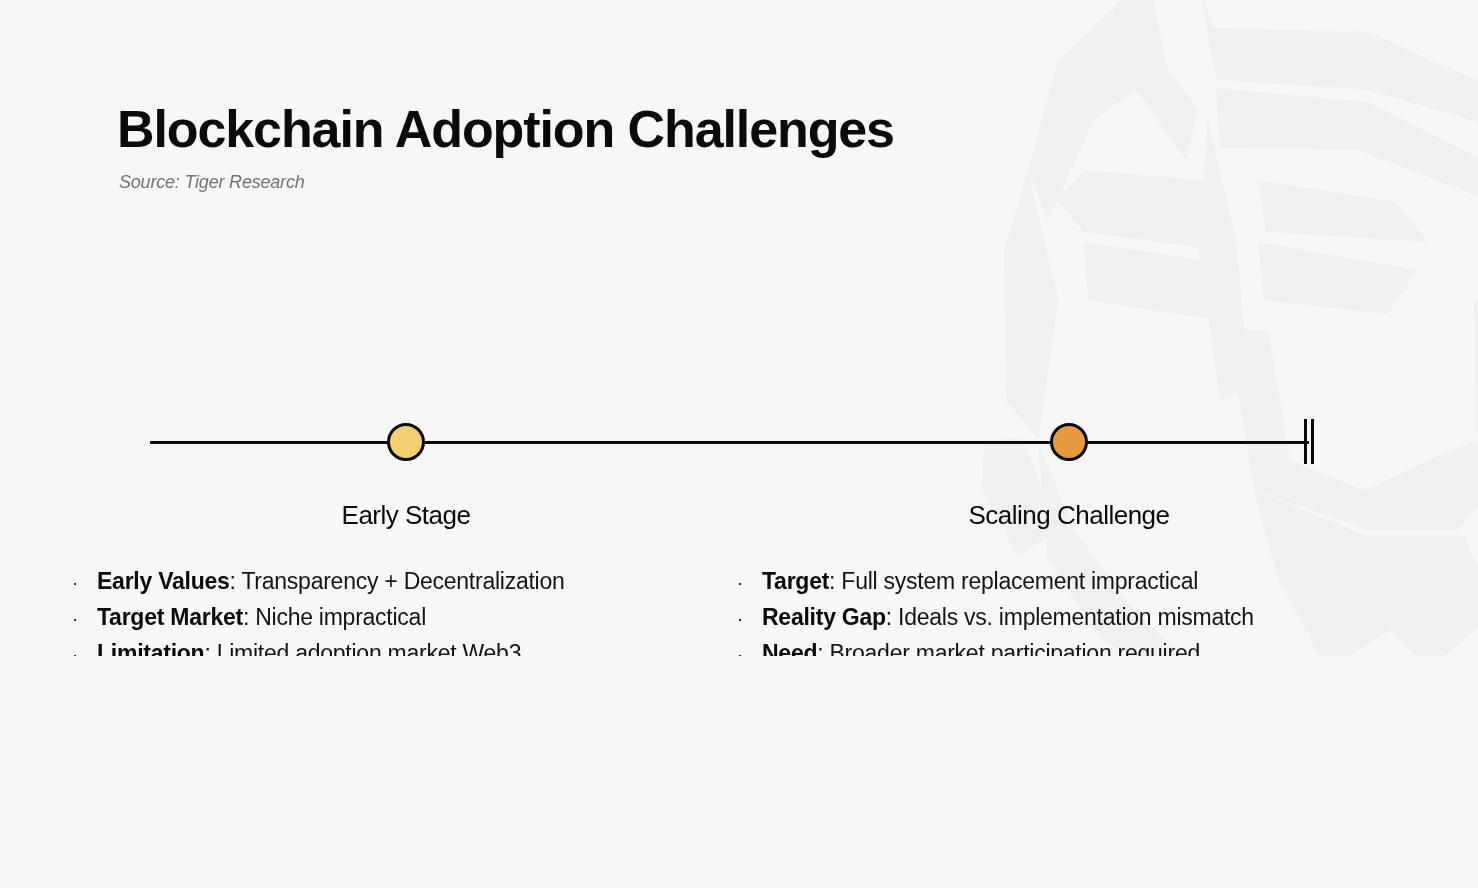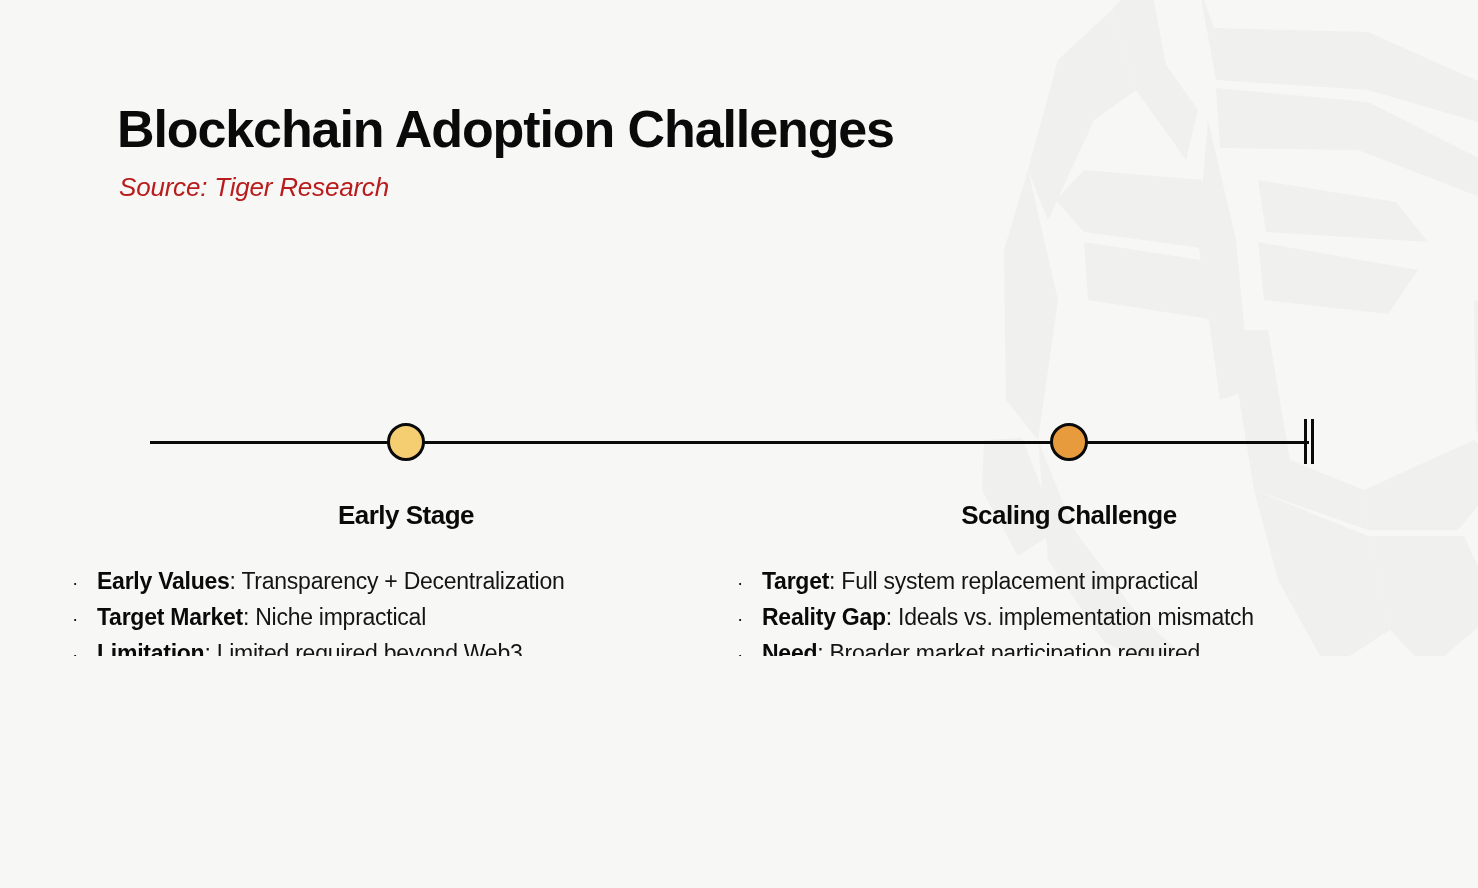--- a/index.html
+++ b/index.html
@@ -43,23 +43,23 @@
     font-size: 52px;
     font-weight: bold;
     color: #0a0a0a;
     letter-spacing: -1.1px;
     line-height: 1.12;
     margin: 0;
     white-space: nowrap;
   }
   .page-subtitle {
     margin: 14px 0 0 2px;
-    font-size: 26px;
+    font-size: 18px;
     font-style: italic;
-    color: #b91c1c;
+    color: #737373;
     letter-spacing: -0.2px;
     white-space: nowrap;
   }
 
   
   .timeline {
     position: absolute;
     left: 0;
     top: 0;
     width: 1478px;
@@ -96,21 +96,21 @@
   .node.n1 { left: 387px; background: #f5ce72; }
   .node.n2 { left: 1050px; background: #e89b3c; }
 
   
   .stage {
     position: absolute;
     z-index: 3;
   }
   .stage-label {
     font-size: 26px;
-    font-weight: bold;
+    font-weight: normal;
     color: #0a0a0a;
     letter-spacing: -0.5px;
     text-align: center;
     white-space: nowrap;
   }
   .stage-1 { left: 206px; top: 500px; width: 400px; }
   .stage-2 { left: 869px; top: 500px; width: 400px; }
 
   .bullets {
     position: absolute;
@@ -194,21 +194,21 @@
     <li class="bullet-row">
       <span class="bullet-dot">·</span>
       <span><span class="bullet-term">Early Values</span><span class="bullet-text">: Transparency + Decentralization</span></span>
     </li>
     <li class="bullet-row">
       <span class="bullet-dot">·</span>
       <span><span class="bullet-term">Target Market</span><span class="bullet-text">: Niche impractical</span></span>
     </li>
     <li class="bullet-row">
       <span class="bullet-dot">·</span>
-      <span><span class="bullet-term">Limitation</span><span class="bullet-text">: Limited required beyond Web3</span></span>
+      <span><span class="bullet-term">Limitation</span><span class="bullet-text">: Limited adoption market Web3</span></span>
     </li>
   </ul>
 
   <div class="stage stage-2">
     <div class="stage-label">Scaling Challenge</div>
   </div>
   <ul class="bullets bullets-2">
     <li class="bullet-row">
       <span class="bullet-dot">·</span>
       <span><span class="bullet-term">Target</span><span class="bullet-text">: Full system replacement impractical</span></span>

